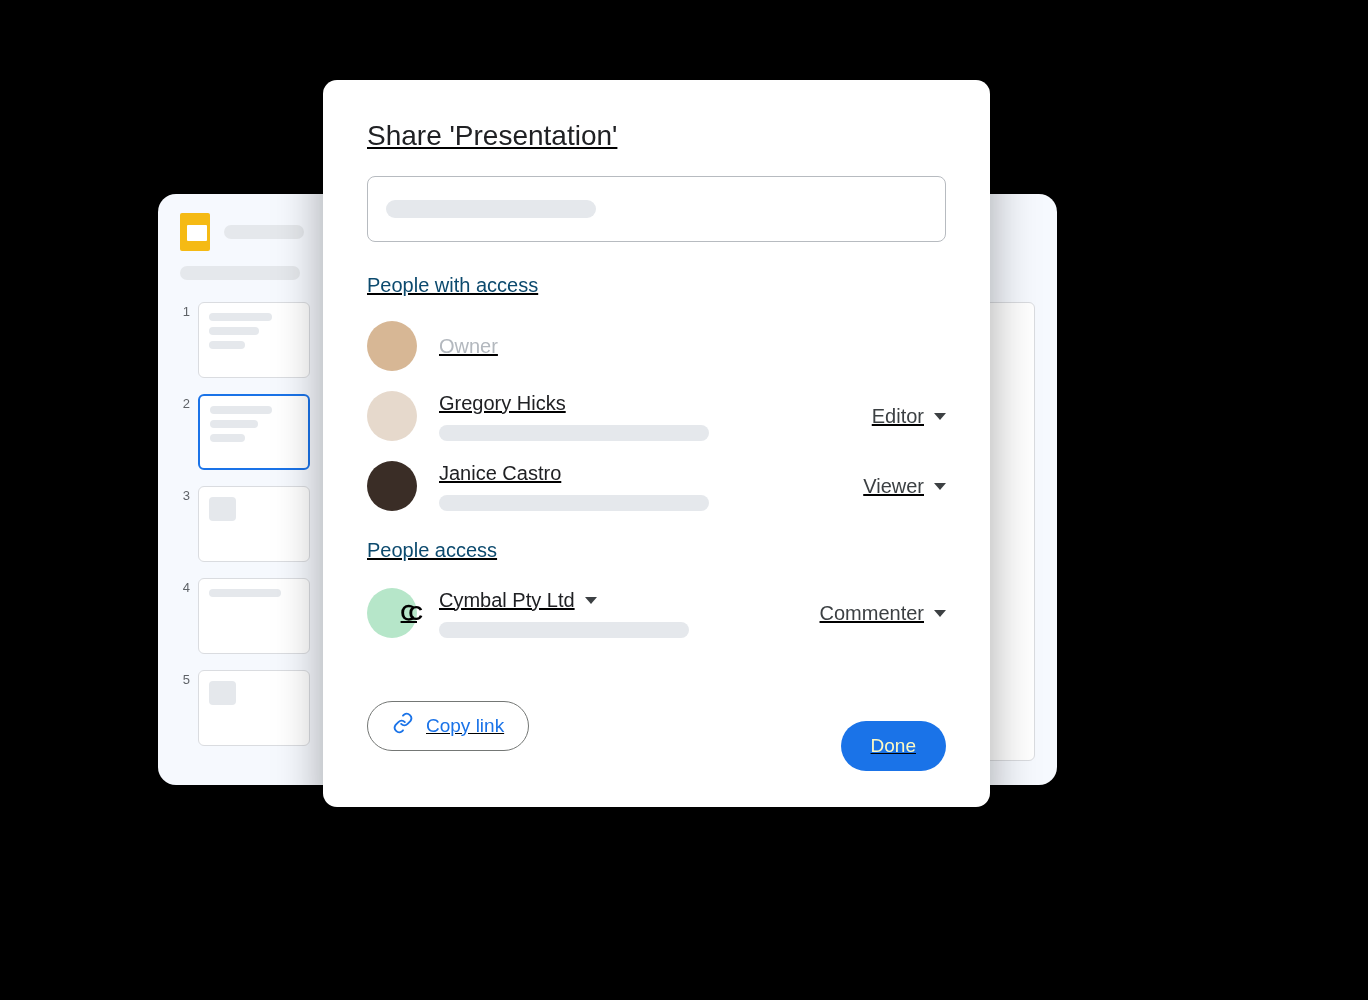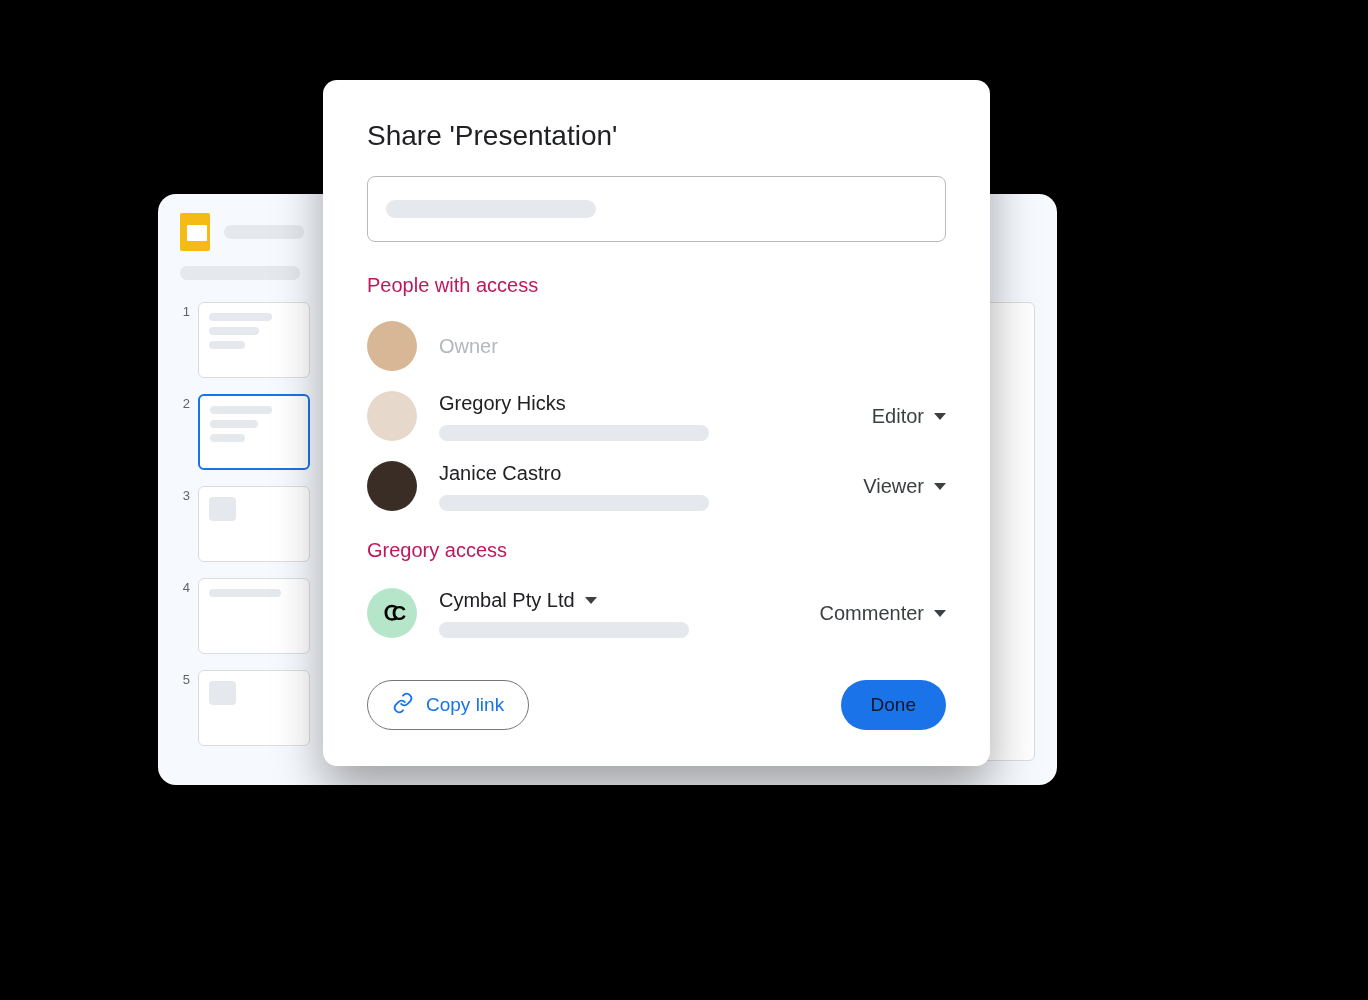--- a/index.html
+++ b/index.html
@@ -53,34 +53,35 @@
   .share-chip svg { width: 26px; height: 26px; }
 
   
   .dialog {
     position: absolute;
     left: 323px; top: 80px;
     width: 667px;
     background: #fff; border-radius: 14px;
     box-shadow: 0 24px 48px rgba(0,0,0,0.35);
     padding: 40px 44px 36px 44px;
+    text-decoration: underline;
   }
   .dialog h1 { font-size: 28px; font-weight: 400; color: #202124; margin-bottom: 24px; }
   .input-box {
     width: 100%; height: 66px; border: 1px solid #b7bbc0; border-radius: 8px;
     display: flex; align-items: center; padding: 0 18px; margin-bottom: 32px;
   }
   .input-box .skel { width: 210px; height: 18px; }
 
-  .section-label { font-size: 20px; font-weight: 500; color: #be185d; margin-bottom: 14px; }
+  .section-label { font-size: 20px; font-weight: 500; color: #0c4a6e; margin-bottom: 14px; }
 
   .person { display: flex; align-items: center; gap: 22px; height: 70px; }
   .avatar {
     width: 50px; height: 50px; border-radius: 50%; flex-shrink: 0;
-    display: flex; align-items: center; justify-content: center;
+    display: flex; align-items: center; justify-content: flex-end;
     font-weight: 700; color: #000; font-size: 20px;
   }
   .avatar.green { background: #b6e6c9; }
   .person-info { flex: 1; display: flex; flex-direction: column; gap: 10px; }
   .person-name { font-size: 20px; color: #202124; display: flex; align-items: center; gap: 10px; }
   .person-email { width: 270px; height: 16px; background: #e5e8ec; border-radius: 999px; }
 
   .role { font-size: 20px; color: #3c4043; display: flex; align-items: center; gap: 10px; }
   .role.muted { color: #b3b8be; text-align: right; }
   .caret { width: 0; height: 0; border-left: 6px solid transparent; border-right: 6px solid transparent; border-top: 7px solid #3c4043; }
@@ -88,22 +89,22 @@
   .section-gap { height: 18px; }
 
   .footer { display: flex; justify-content: space-between; align-items: center; margin-top: 30px; }
   .copy-link {
     height: 50px; padding: 0 24px; border: 1px solid #747775; border-radius: 999px;
     background: #fff; color: #1a73e8; font-size: 19px; font-weight: 500;
     display: flex; align-items: center; gap: 12px; cursor: pointer;
   }
   .copy-link svg { width: 22px; height: 22px; stroke: #1a73e8; }
   .done-btn {
-    height: 50px; padding: 0 30px; background: #1a73e8; color: #0f172a; border: none;
-    border-radius: 999px; font-size: 19px; font-weight: 500; cursor: pointer;
+    height: 50px; padding: 0 30px; background: #1a73e8; color: #fef9c3; border: none;
+    border-radius: 999px; font-size: 19px; font-weight: 500; cursor: pointer; margin-top: 41px;
   }
 
   .general-row { display: flex; align-items: center; gap: 22px; height: 74px; }
   .org-name-row { display: flex; align-items: center; gap: 10px; font-size: 20px; color: #202124; }
 </style>
 </head>
 <body>
 
 <div class="stage">
 
@@ -189,21 +190,21 @@
         <div class="person-name">Janice Castro</div>
         <div class="person-email"></div>
       </div>
       <div class="role">
         <span>Viewer</span>
         <span class="caret"></span>
       </div>
     </div>
 
     <div class="section-gap"></div>
-    <div class="section-label">Gregory access</div>
+    <div class="section-label">People access</div>
 
     <div class="general-row">
       <div class="avatar green">
         <span style="letter-spacing:-6px;font-weight:900">ⅭC</span>
       </div>
       <div class="person-info">
         <div class="org-name-row">
           <span>Cymbal Pty Ltd</span>
           <span class="caret"></span>
         </div>

